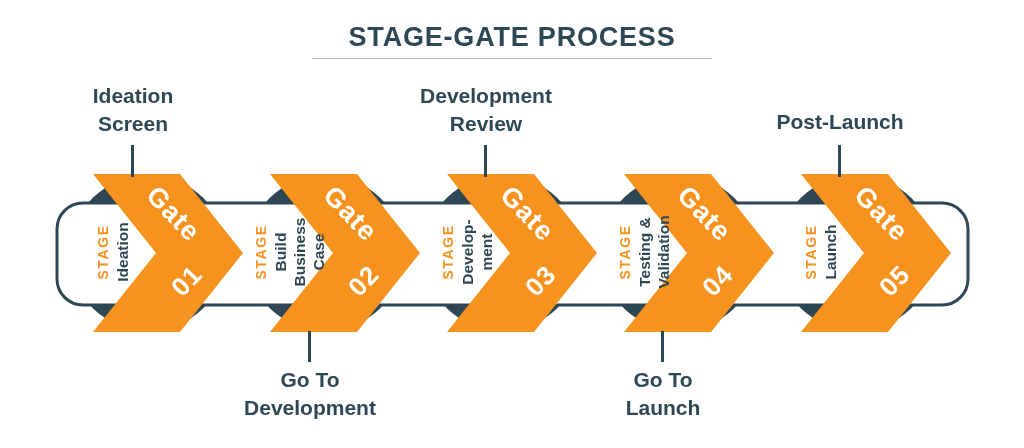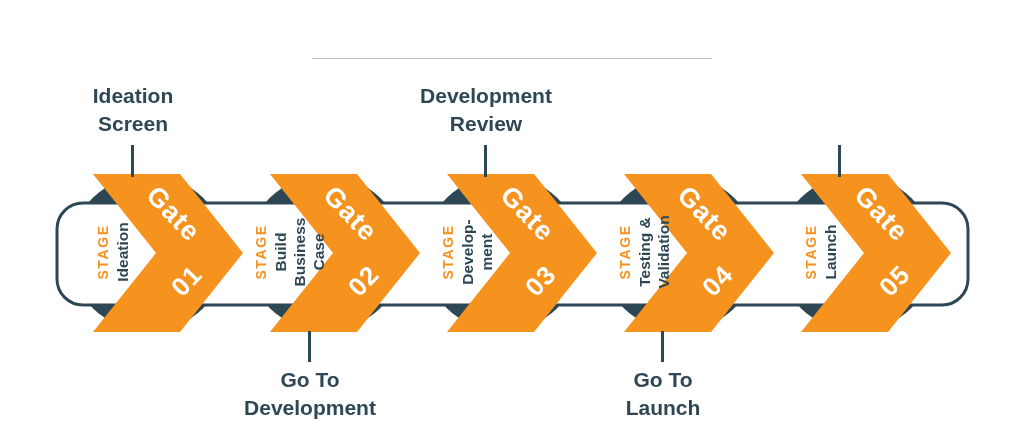--- a/index.html
+++ b/index.html
@@ -115,20 +115,21 @@
   .cn-top { top: 145px; height: 32px; }
   .cn-bottom { top: 331px; height: 31px; }
   .cn1 { left: 131px; } .cn3 { left: 484px; } .cn5 { left: 838px; }
   .cn2 { left: 308px; } .cn4 { left: 661px; }
 </style>
 </head>
 <body>
 
 <div class="canvas">
 
+  <div class="title">STAGE-GATE PROCESS</div>
   <div class="title-underline"></div>
 
   <svg class="shapes" width="1024" height="448" viewBox="0 0 1024 448">
 
     <circle cx="148" cy="253" r="78" fill="#2E4754"></circle>
     <circle cx="325" cy="253" r="78" fill="#2E4754"></circle>
     <circle cx="502" cy="253" r="78" fill="#2E4754"></circle>
     <circle cx="679" cy="253" r="78" fill="#2E4754"></circle>
     <circle cx="856" cy="253" r="78" fill="#2E4754"></circle>
 
@@ -185,14 +186,15 @@
   <div class="connector cn-top cn5"></div>
 
   <div class="callout co1">Ideation
 Screen</div>
   <div class="callout co2">Go To
 Development</div>
   <div class="callout co3">Development
 Review</div>
   <div class="callout co4">Go To
 Launch</div>
+  <div class="callout co5">Post-Launch</div>
 
 </div>
 
 </body></html>

